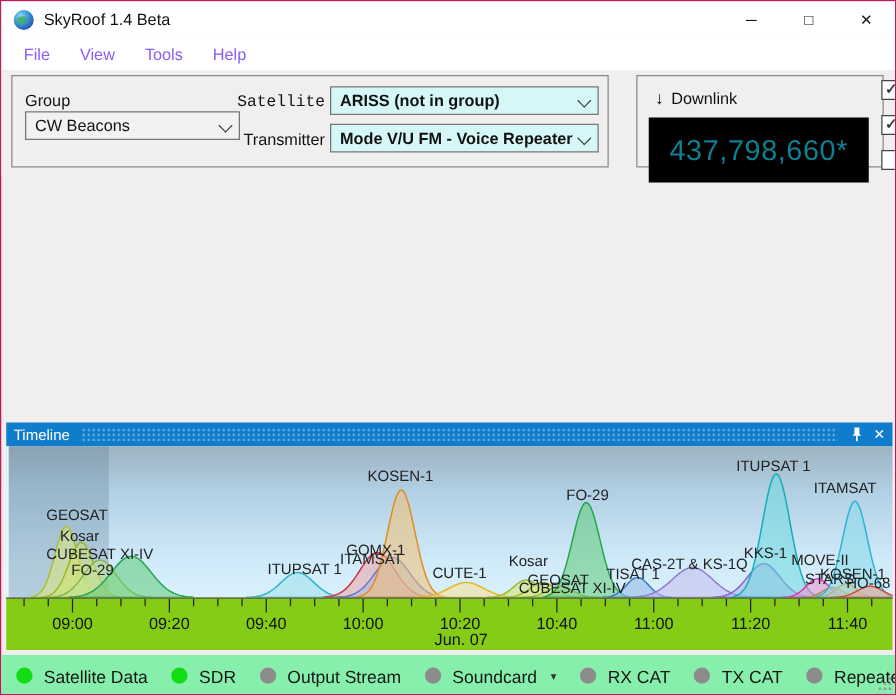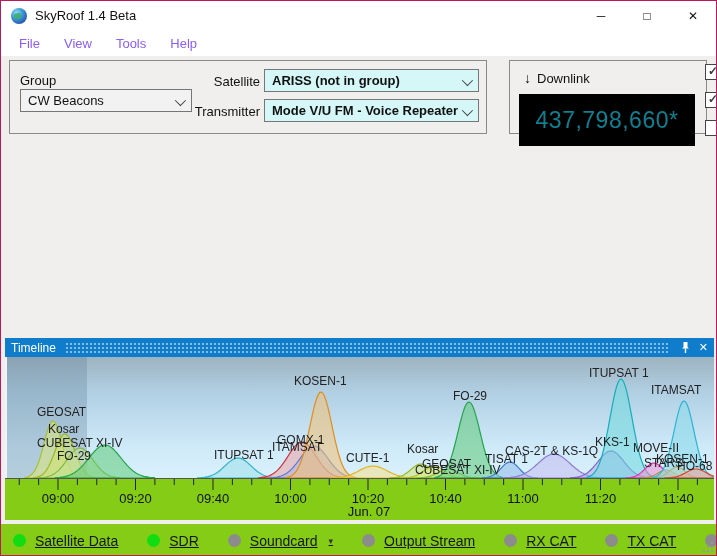--- a/index.html
+++ b/index.html
@@ -35,21 +35,21 @@
   .tl-title{position:relative;z-index:1;}
   .tl-icons{position:absolute;right:6px;top:0;height:19px;display:flex;align-items:center;gap:8px;z-index:1;}
   .tl-close{font-size:11px;color:#fff;}
   .chartwrap{position:absolute;left:4px;top:356px;width:709px;height:121px;
     background:linear-gradient(#9db3c1 0%,#b2d0e4 30%,#cfeaf9 75%,#daf1fc 100%);}
   .chartwrap .whitestrip{position:absolute;left:0;top:0;width:2px;height:100%;background:#eef4f8;}
   .pastshade{position:absolute;left:2px;top:0;width:80px;height:100%;background:rgba(95,125,148,.30);}
   #chartsvg{position:absolute;left:0;top:0;}
   .axisband{position:absolute;left:4px;top:477px;width:709px;height:42px;background:#84cc16;border-top:1px solid #555;box-sizing:border-box;}
   
-  .statusbar{position:absolute;left:0;top:523px;width:100%;height:33px;background:#84cc16;display:flex;align-items:center;padding-left:12px;gap:29px;box-sizing:border-box;font-size:14px;color:#161616;text-decoration:underline;}
+  .statusbar{position:absolute;left:0;top:523px;width:100%;height:33px;background:#86efac;display:flex;align-items:center;padding-left:12px;gap:19px;box-sizing:border-box;font-size:14px;color:#161616;}
   .status-item{display:flex;align-items:center;gap:9px;white-space:nowrap;}
   .dot{width:13px;height:13px;border-radius:50%;}
   .caret{font-size:9px;color:#333;margin-left:2px;}
   .grip{position:absolute;right:2px;bottom:2px;}
 </style>
 </head>
 <body>
 
 <div id="win">
 
@@ -70,21 +70,21 @@
       <span class="menu-item">Help</span>
     </div>
 
   <div class="toppanel">
     <div class="groupbox" id="gb1">
       <div class="lbl" style="left:10px;top:12px;">Group</div>
       <div class="combo" style="left:10px;top:28px;width:172px;">
         <span>CW Beacons</span>
         <span class="chev"></span>
       </div>
-      <div class="lbl" style="left:172px;top:13px;width:78px;text-align:right;">Satellite</div>
+      <div class="lbl" style="left:172px;top:13px;width:78px;text-align:right;font-family:Liberation Mono, monospace;">Satellite</div>
       <div class="combo cyan" style="left:254px;top:8px;width:215px;">
         <span>ARISS (not in group)</span>
         <span class="chev"></span>
       </div>
       <div class="lbl" style="left:167px;top:43px;width:83px;text-align:right;">Transmitter</div>
       <div class="combo cyan" style="left:254px;top:38px;width:215px;">
         <span>Mode V/U FM - Voice Repeater</span>
         <span class="chev"></span>
       </div>
     </div>
@@ -217,26 +217,26 @@
       <div class="status-item">
         <span class="dot" style="background: rgb(18, 221, 18);"></span>
         <span>Satellite Data</span>
       </div>
       <div class="status-item">
         <span class="dot" style="background: rgb(18, 221, 18);"></span>
         <span>SDR</span>
       </div>
       <div class="status-item">
         <span class="dot" style="background: rgb(140, 140, 140);"></span>
+        <span>Output Stream</span>
+      </div>
+      <div class="status-item">
+        <span class="dot" style="background: rgb(140, 140, 140);"></span>
         <span>Soundcard</span>
         <span class="caret">▾</span>
-      </div>
-      <div class="status-item">
-        <span class="dot" style="background: rgb(140, 140, 140);"></span>
-        <span>Output Stream</span>
       </div>
       <div class="status-item">
         <span class="dot" style="background: rgb(140, 140, 140);"></span>
         <span>RX CAT</span>
       </div>
       <div class="status-item">
         <span class="dot" style="background: rgb(140, 140, 140);"></span>
         <span>TX CAT</span>
       </div>
       <div class="status-item">

